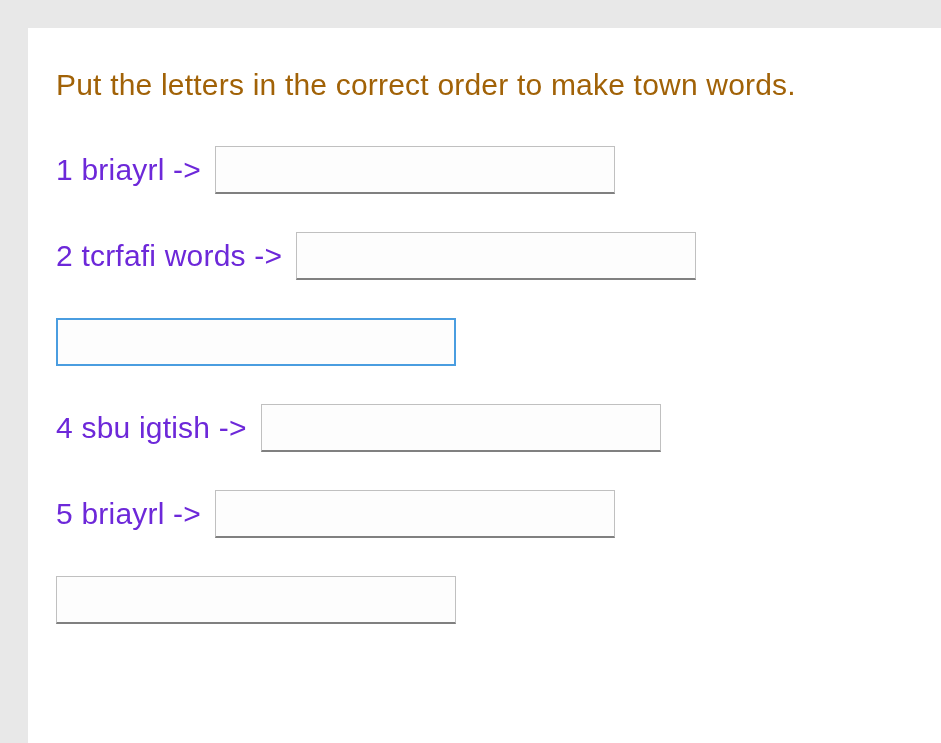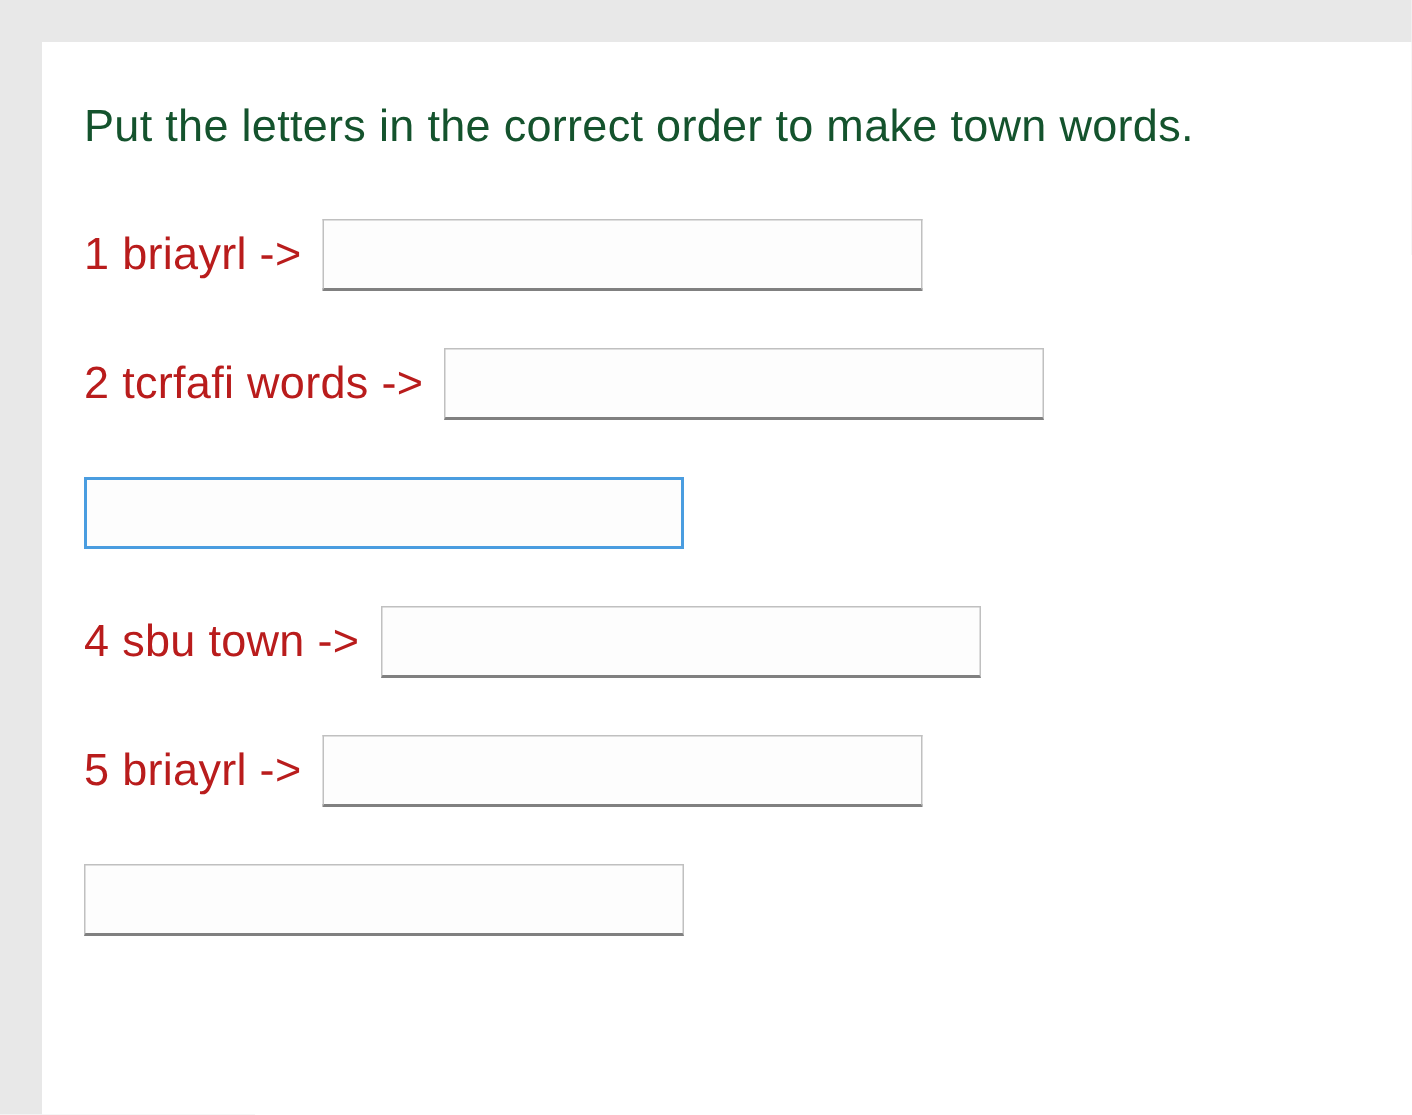--- a/index.html
+++ b/index.html
@@ -20,33 +20,33 @@
       width: 100%;
     }
     .content-panel {
       background: #ffffff;
       margin-left: 28px;
       padding: 40px 0 40px 28px;
       height: calc(100% - 28px);
     }
     .question-title {
       font-size: 30px;
-      color: #14532d;
+      color: #a16207;
       font-weight: 400;
       margin-bottom: 44px;
       letter-spacing: 0.2px;
     }
     .question-row {
       display: flex;
       align-items: center;
       margin-bottom: 38px;
     }
     .question-label {
       font-size: 30px;
-      color: #b91c1c;
+      color: #6d28d9;
       font-weight: 400;
       letter-spacing: 0.2px;
       margin-right: 14px;
       white-space: nowrap;
     }
     .answer-input {
       height: 48px;
       width: 400px;
       border: 1px solid #c0c0c0;
       border-bottom: 2px solid #808080;
@@ -80,21 +80,21 @@
     </span>
     <input type="text" class="answer-input" value="" style="">
   </div>
 
   <div class="question-row">
     <input type="text" class="answer-input focused" value="" style="">
   </div>
 
   <div class="question-row">
     <span class="question-label">
-      <span>4</span> <span>sbu town</span> <span>-&gt;</span>
+      <span>4</span> <span>sbu igtish</span> <span>-&gt;</span>
     </span>
     <input type="text" class="answer-input" value="" style="">
   </div>
 
   <div class="question-row">
     <span class="question-label">
       <span>5</span> <span>briayrl</span> <span>-&gt;</span>
     </span>
     <input type="text" class="answer-input" value="" style="">
   </div>

